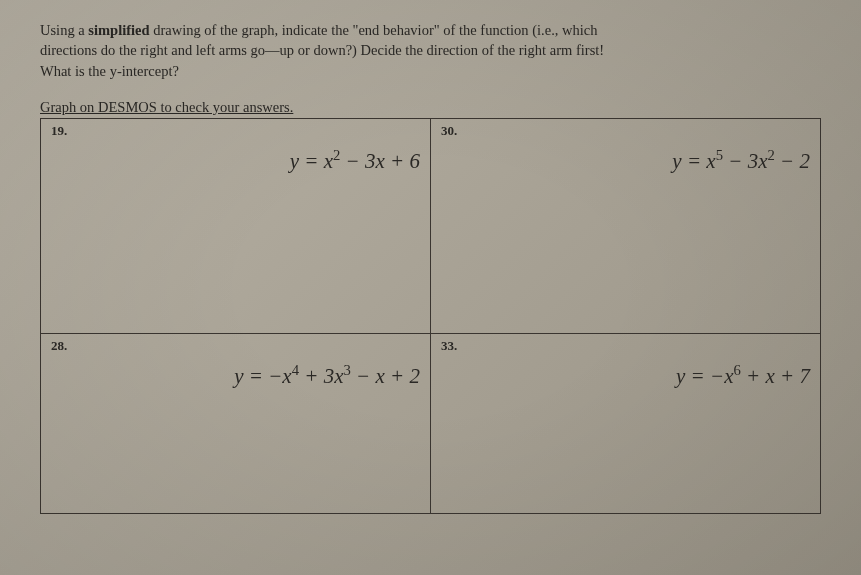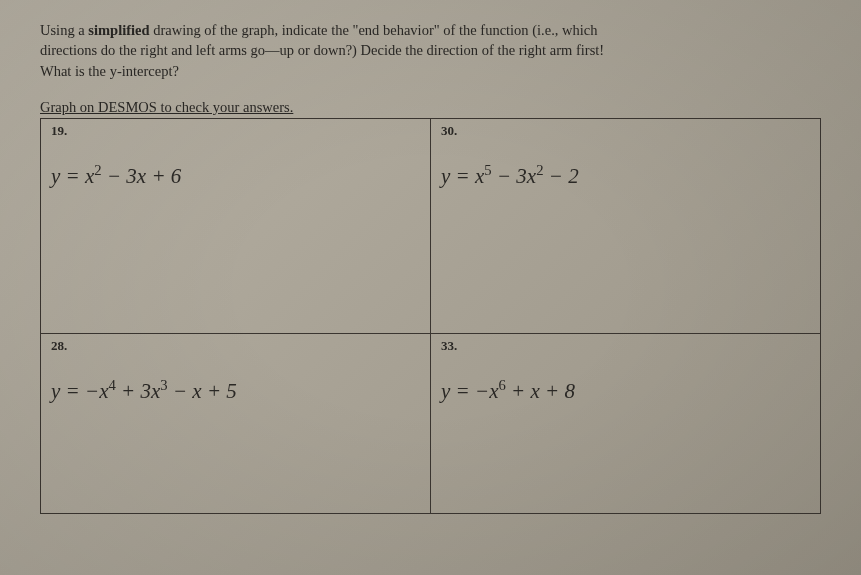--- a/index.html
+++ b/index.html
@@ -45,39 +45,39 @@
       text-decoration: underline;
     }
     table {
       width: 100%;
       border-collapse: collapse;
       table-layout: fixed;
     }
     td {
       border: 1.5px solid #3a3530;
       vertical-align: top;
-      padding: 23px 10px;
+      padding: 8px 10px;
       position: relative;
     }
     .row-top td {
       height: 215px;
     }
     .row-bottom td {
       height: 180px;
     }
     .cell-number {
       font-size: 13px;
       font-weight: 600;
       position: absolute;
       top: 4px;
       left: 10px;
     }
     .equation {
       font-size: 21px;
-      text-align: left;
+      text-align: right;
       margin-top: 20px;
       font-family: 'Times New Roman', serif;
       font-style: italic;
     }
     sup {
       font-size: 0.7em;
       vertical-align: super;
       font-style: normal;
     }
   </style>
@@ -107,24 +107,24 @@
       <div class="cell-number">30.</div>
       <div class="equation">
         <span>y = x</span><sup>5</sup><span> − 3x</span><sup>2</sup><span> − 2</span>
       </div>
     </td>
   </tr>
   <tr class="row-bottom">
     <td>
       <div class="cell-number">28.</div>
       <div class="equation">
-        <span>y = −x</span><sup>4</sup><span> + 3x</span><sup>3</sup><span> − x + 5</span>
+        <span>y = −x</span><sup>4</sup><span> + 3x</span><sup>3</sup><span> − x + 2</span>
       </div>
     </td>
     <td>
       <div class="cell-number">33.</div>
       <div class="equation">
-        <span>y = −x</span><sup>6</sup><span> + x + 8</span><sup></sup><span></span>
+        <span>y = −x</span><sup>6</sup><span> + x + 7</span><sup></sup><span></span>
       </div>
     </td>
   </tr>
 </tbody>
   </table>
 
 </body></html>

